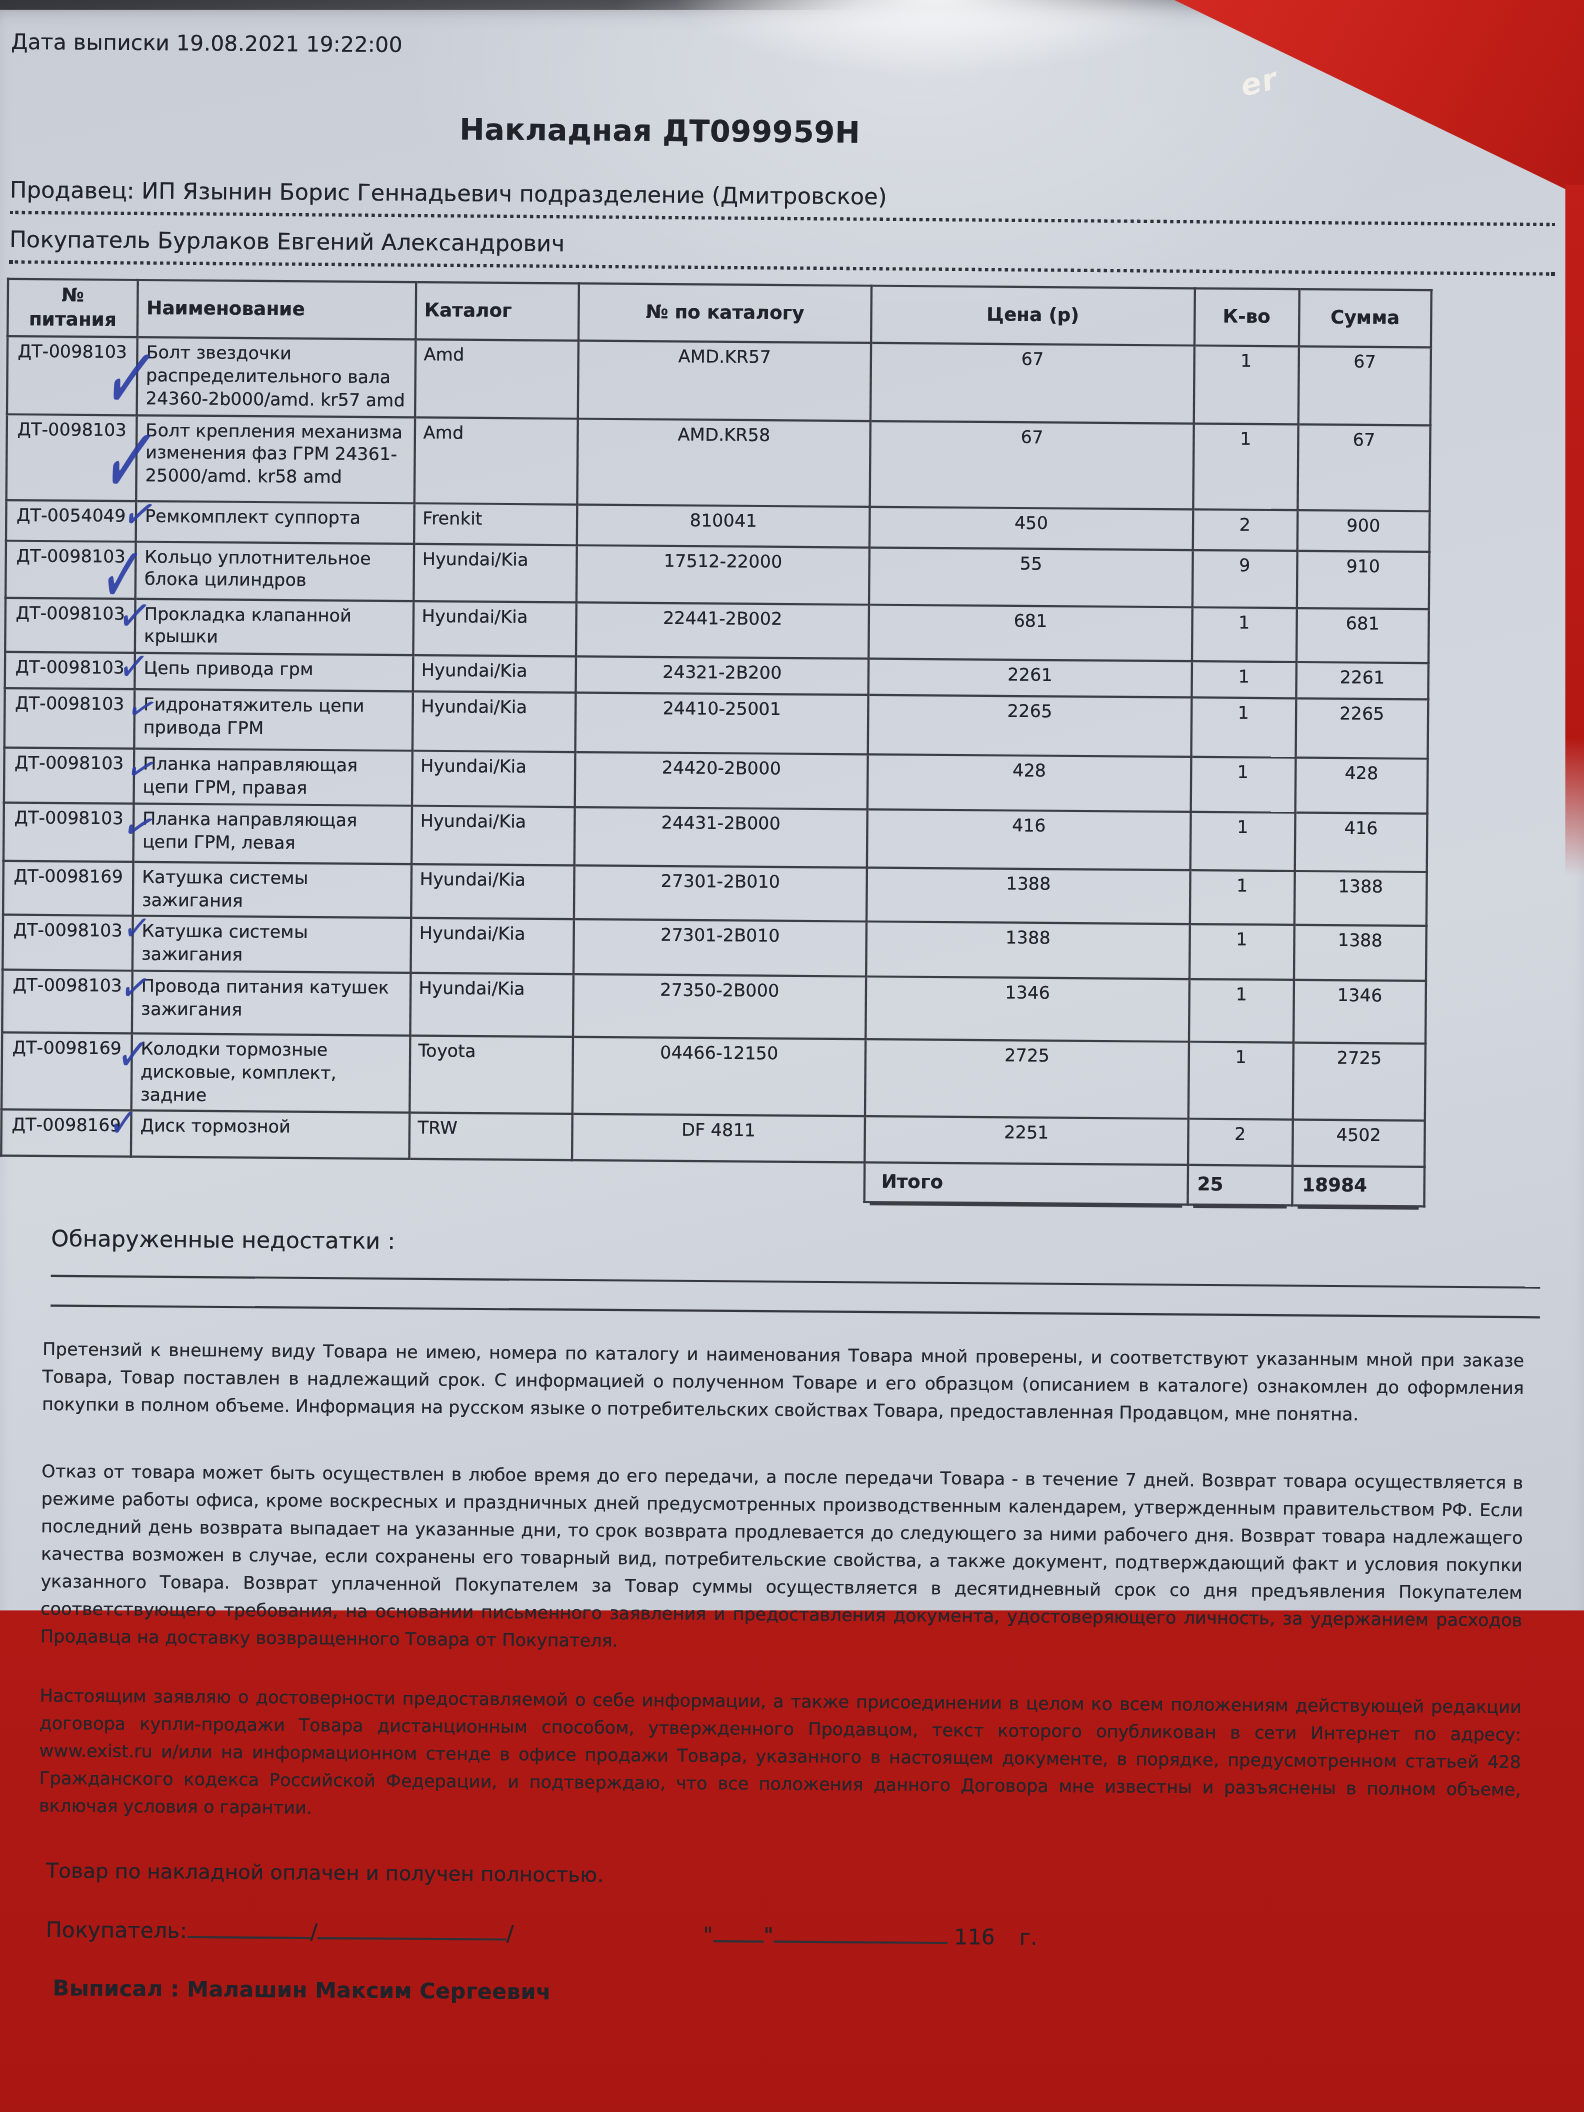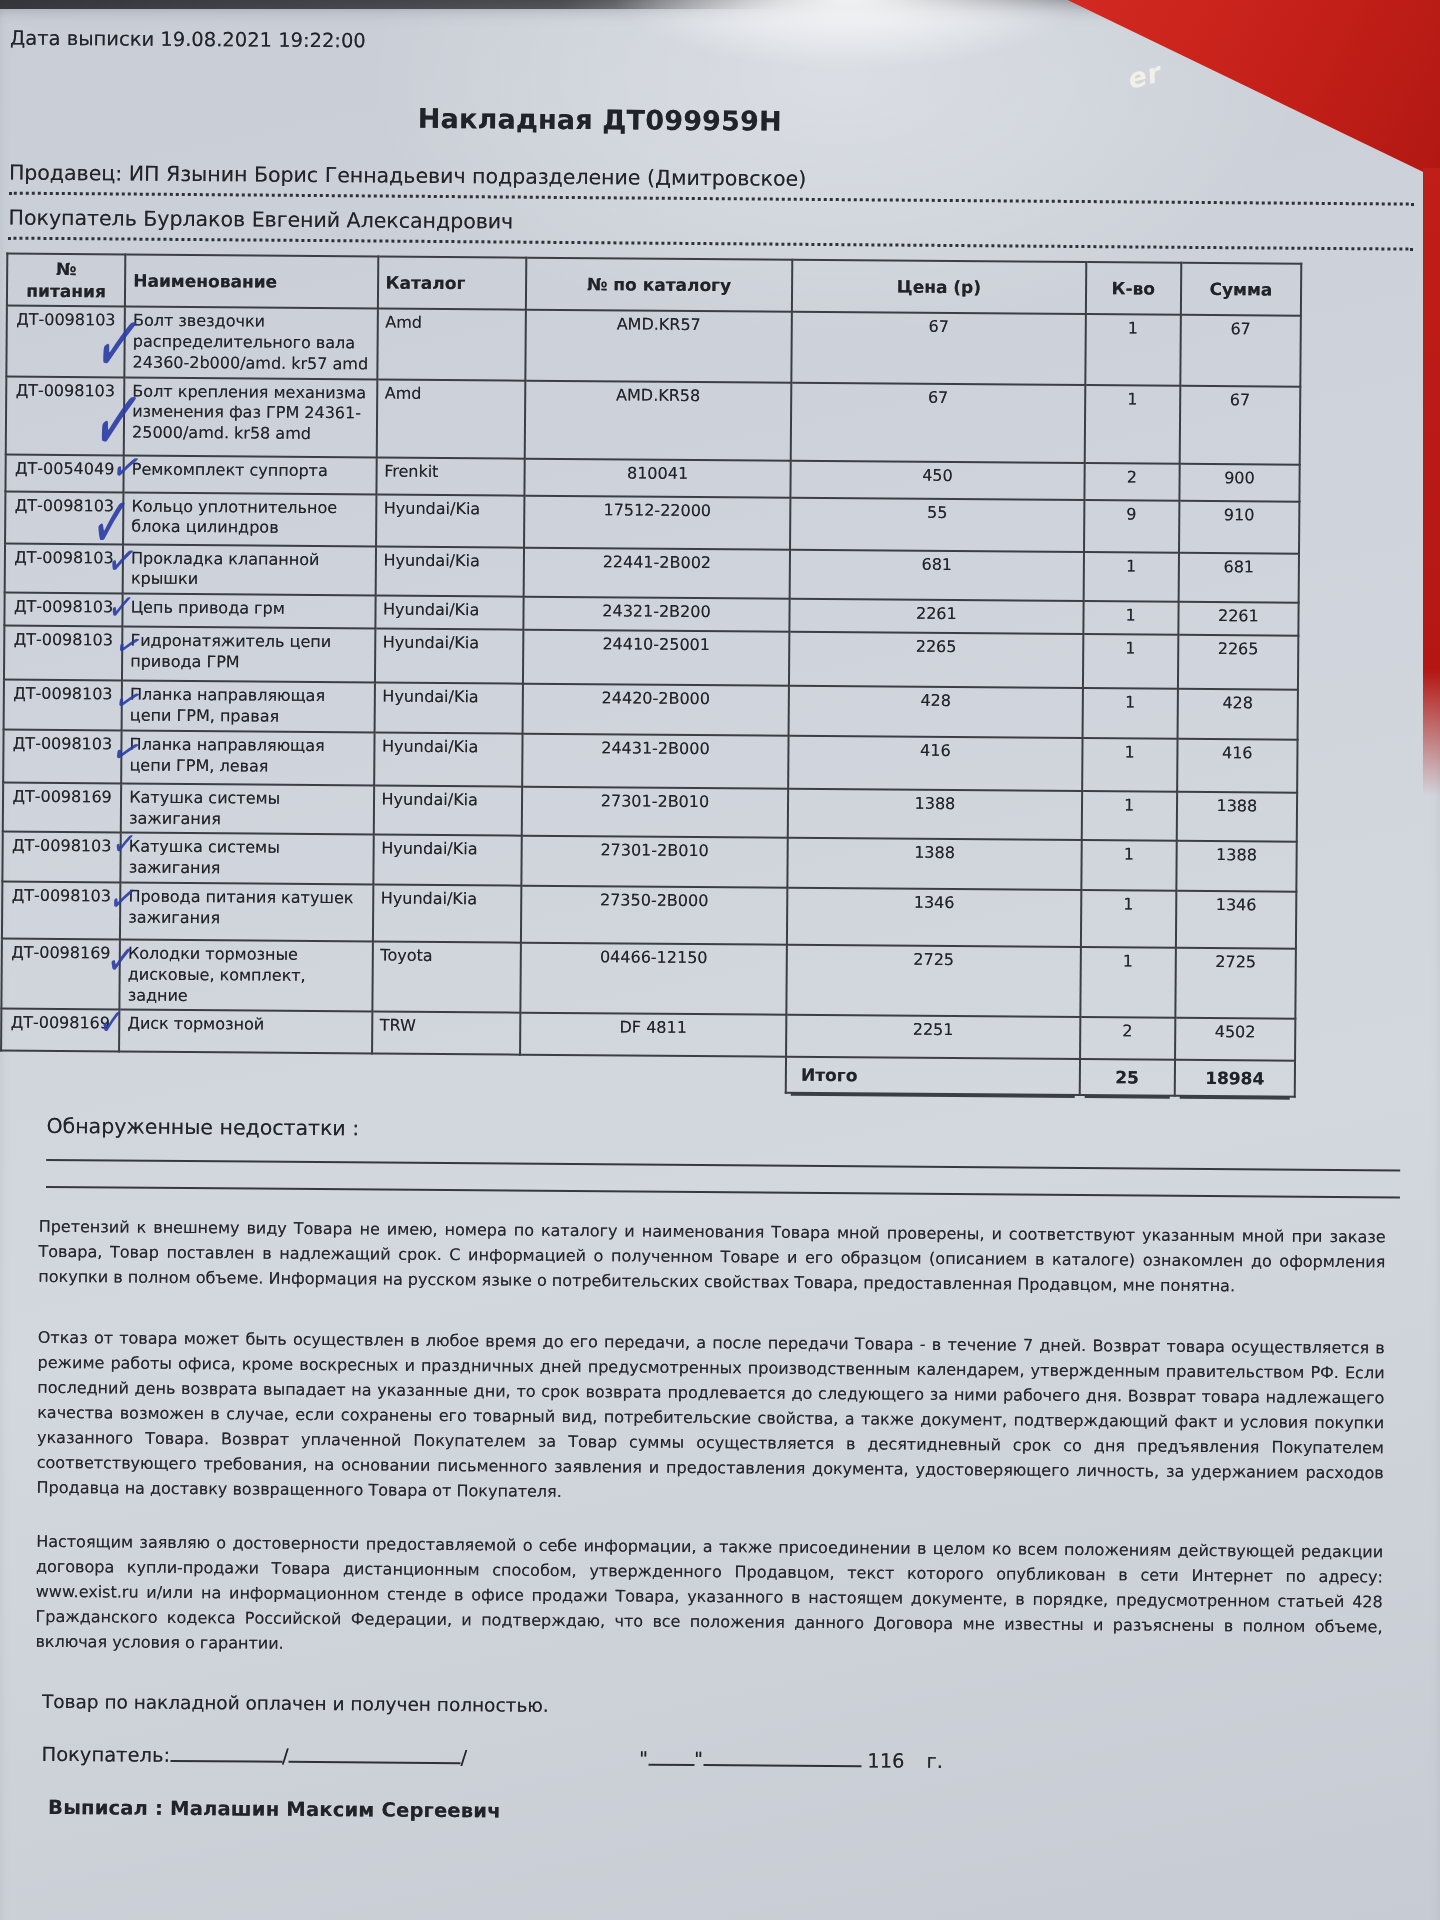--- a/index.html
+++ b/index.html
@@ -5,21 +5,21 @@
   html,body{margin:0;padding:0;}
   body{
     width:1440px;height:1920px;position:relative;overflow:hidden;
     background:linear-gradient(180deg,#c92420 0%,#bb1b16 40%,#a91713 100%);
     font-family:"DejaVu Sans","Liberation Sans",sans-serif;
     color:#20232a;
   }
   .scene{position:absolute;inset:0;}
   
   .paper{
-    position:absolute;left:0;top:0;width:1440px;height:1920px;
+    position:absolute;left:0;top:0;width:1440px;height:1464px;
     background:
       radial-gradient(ellipse 760px 420px at 58% 4%, rgba(255,255,255,.30), rgba(255,255,255,0) 62%),
       linear-gradient(168deg,#c9ced6 0%,#cfd4dc 35%,#d3d7de 62%,#c7ccd4 100%);
     box-shadow:inset 0 16px 20px -14px rgba(25,28,34,.55);
   }
   .content{
     position:absolute;left:0;top:0;width:1423px;
     transform:rotate(.45deg);transform-origin:60px 40px;
     text-shadow:0 0 .5px rgba(32,35,42,.55);
   }
@@ -97,21 +97,21 @@
   #table-body tr:nth-child(11) .check{font-size:28px;top:-3px;right:-16px;transform:rotate(8deg) scaleY(1.2);}
   #table-body tr:nth-child(12) .check{font-size:30px;top:1px;right:-16px;transform:rotate(16deg) scaleY(1.25);}
   #table-body tr:nth-child(13) .check{font-size:34px;top:2px;right:-16px;transform:rotate(6deg) scaleY(1.25);}
   #table-body tr:nth-child(14) .check{font-size:30px;top:-3px;right:-6px;transform:rotate(4deg) scaleY(1.25);}
   
   tfoot tr{height:36px;}
   tfoot td{font-weight:bold;font-size:17px;vertical-align:middle;}
   tfoot td.spacer{border:none;}
   tfoot td:not(.spacer){box-shadow:0 8px 0 -5px #3b3e45;}
   .total-label{text-align:left;padding-left:14px;}
-  .total-qty,.total-sum{text-align:center;}
+  .total-qty,.total-sum{}
   
   .defects-label{margin:26px 0 0 55px;font-size:20.5px;}
   .blank-line{margin:0 14px 0 55px;height:21px;border-bottom:2.5px solid #35383e;}
   .blank-line.second{height:25px;}
   .para{
     margin:27px 28px 0 48px;font-size:16px;line-height:1.56;
     text-align:justify;color:#23262c;
   }
   .para.p2{margin-top:36px;}
   .para.p3{margin-top:29px;}

